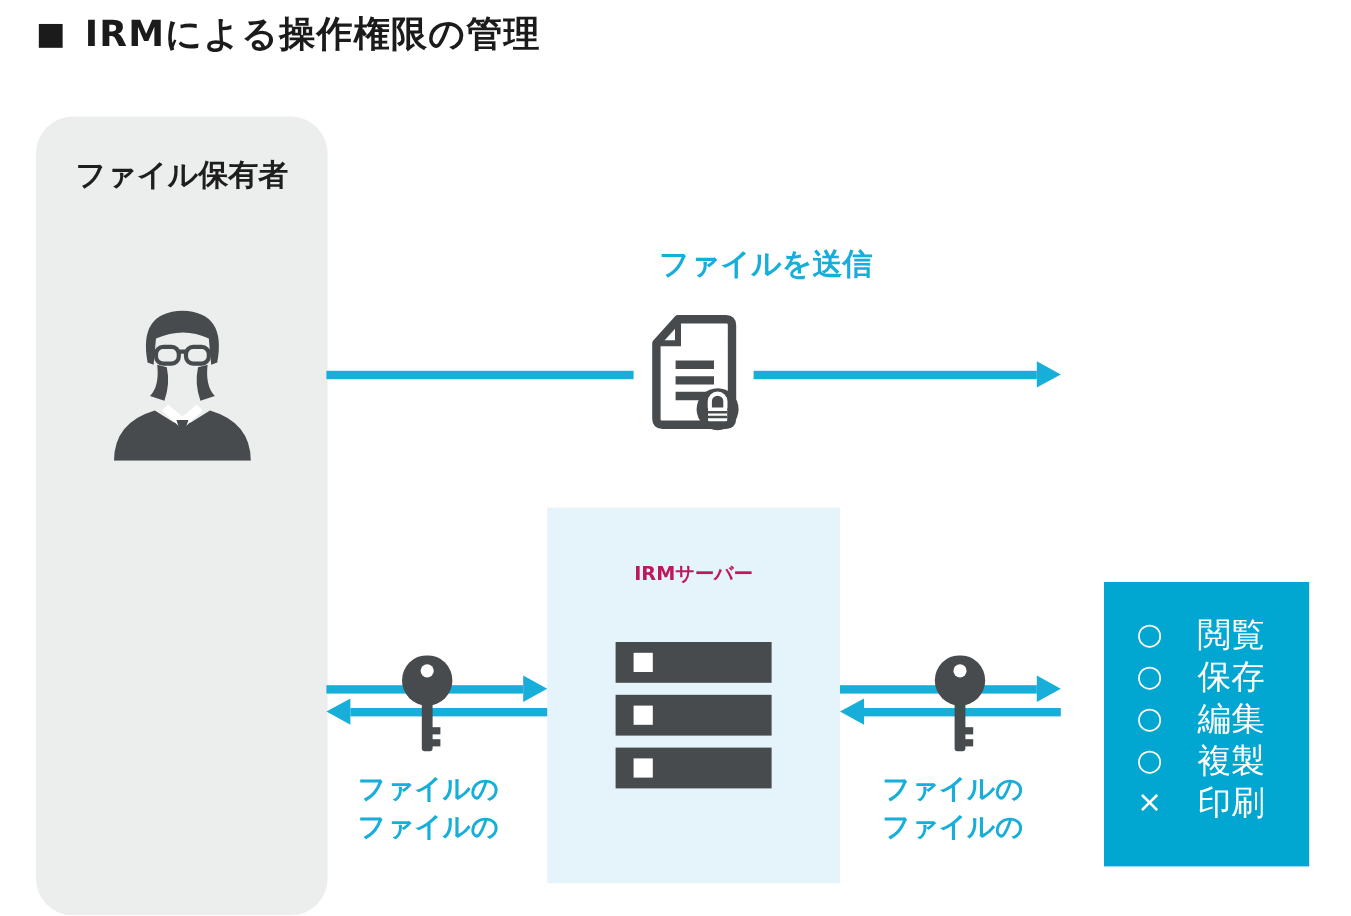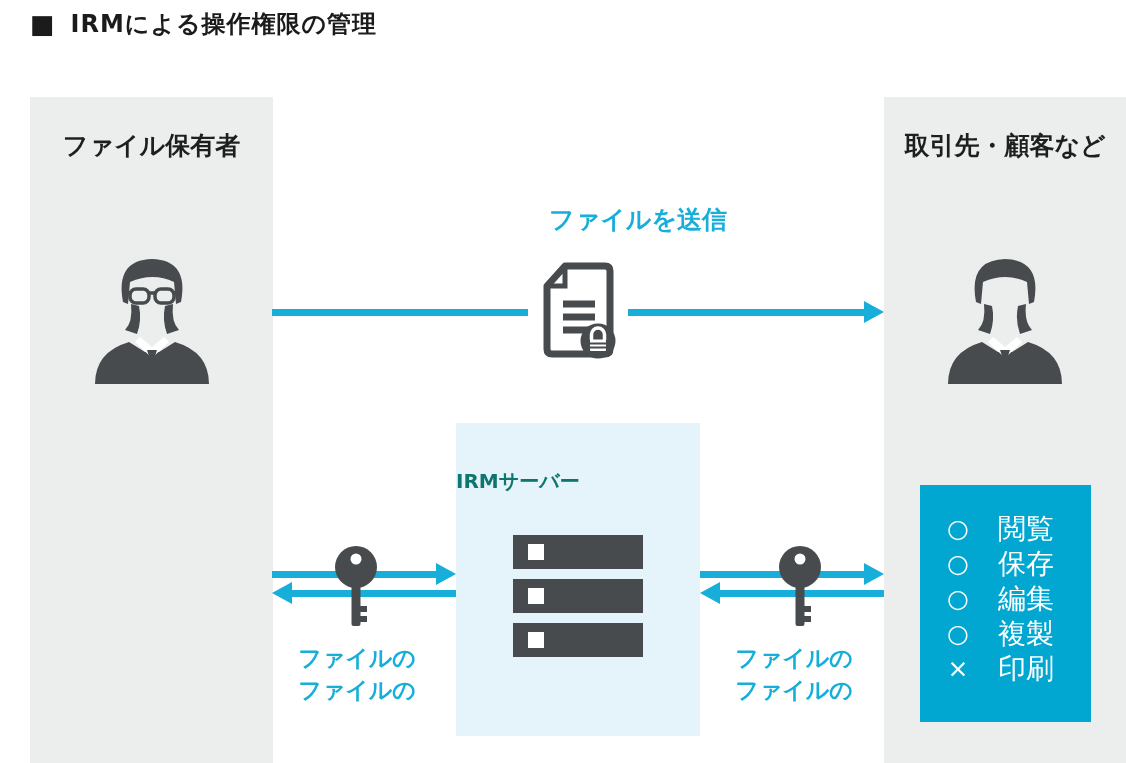--- a/index.html
+++ b/index.html
@@ -2,25 +2,25 @@
 <html style="--accent: #17aed9; --dark: #474b4e; --panel_bg: #eceeee; --server_bg: #e5f3fa; --perm_bg: #02a7d1;"><head>
 <meta charset="utf-8">
 <style>
   html,body{margin:0;padding:0;background:#fff;}
   body{font-family:"DejaVu Sans",sans-serif;}
   .stage{position:relative;width:1126px;height:763px;background:#fff;overflow:hidden;}
 
   
   .title-row{position:absolute;left:30px;top:8px;display:flex;align-items:center;gap:16px;}
   .title-bullet{font-size:26px;color:#1b1b1b;line-height:1;}
-  .page-title{margin:0;font-size:24px;font-weight:700;color:#1b1b1b;letter-spacing:1px;}
+  .page-title{margin:0;font-size:30px;font-weight:700;color:#1b1b1b;letter-spacing:1px;}
 
   
   .panel{position:absolute;top:97px;height:666px;background:var(--panel_bg,#eceeee);}
-  .panel.left{left:30px;width:243px;}
+  .panel.left{left:30px;width:243px;border-radius:31px;}
   .panel.right{left:884px;width:242px;}
   .panel-label{margin-top:32px;text-align:center;font-size:25px;font-weight:700;color:#1e1e1e;}
   .person{position:absolute;top:155px;left:50%;transform:translateX(-50%);width:130px;height:132px;}
 
   
   .p-dark{fill:var(--dark,#474b4e);}
   .p-face{fill:var(--panel_bg,#eceeee);}
   .p-white{fill:#ffffff;}
   .p-stroke-dark{stroke:var(--dark,#474b4e);fill:none;}
   .p-stroke-white{stroke:#ffffff;fill:none;}
@@ -32,21 +32,21 @@
   .arrow-head.to-left{border-right:20px solid var(--accent,#17aed9);}
 
   .send-label{position:absolute;left:427px;top:203px;width:300px;text-align:right;
               font-size:25px;font-weight:700;color:var(--accent,#17aed9);}
 
   .doc-mask{position:absolute;left:528px;top:256px;width:100px;height:112px;background:#fff;}
   .doc-icon{position:absolute;left:537px;top:262px;width:84px;height:100px;}
 
   
   .irm-box{position:absolute;left:456px;top:423px;width:244px;height:313px;background:var(--server_bg,#e5f3fa);}
-  .irm-label{position:absolute;top:45px;left:0;width:100%;text-align:left;font-size:20px;font-weight:700;color:#0f766e;}
+  .irm-label{position:absolute;top:45px;left:0;width:100%;text-align:center;font-size:16px;font-weight:700;color:#be185d;}
   .server-icon{position:absolute;left:57px;top:112px;width:130px;}
   .server-bar{position:relative;width:130px;height:34px;background:var(--dark,#474b4e);margin-bottom:10px;}
   .server-bar:last-child{margin-bottom:0;}
   .server-led{position:absolute;left:15px;top:9px;width:16px;height:16px;background:#fff;}
 
   
   .key-icon{position:absolute;width:48px;height:84px;z-index:3;}
   .key-icon.left{left:332px;top:546px;}
   .key-icon.right{left:776px;top:546px;}
   .key-label{position:absolute;top:642px;text-align:center;font-size:23px;font-weight:700;
@@ -84,32 +84,20 @@
       <g class="p-stroke-dark" stroke-width="3.5">
         <rect x="43" y="37" width="19" height="14" rx="6"></rect>
         <rect x="68" y="37" width="19" height="14" rx="6"></rect>
         <path d="M62 41 H68"></path>
           <path d="M43 41 L36 38"></path>
           <path d="M87 41 L94 38"></path>
       </g>
     </svg>
   </div>
 
-  <div class="panel right">
-    <div class="panel-label">取引先・顧客など</div>
-    <svg class="person" viewBox="0 0 130 132">
-      <ellipse class="p-face" cx="65" cy="40" rx="23" ry="27"></ellipse>
-      <path class="p-dark" d="M36 50 Q28 8 65 7 Q102 8 94 50 L89 52 L87 30 Q66 20 43 30 L41 52 Z"></path>
-      <path class="p-dark" d="M44 52 Q46 70 38 78 L50 82 Q55 68 52 54 Z"></path>
-      <path class="p-dark" d="M86 52 Q84 70 92 78 L80 82 Q75 68 78 54 Z"></path>
-      <path class="p-dark" d="M8 132 Q8 100 42 90 L58 100 L72 100 L88 90 Q122 100 122 132 Z"></path>
-      <path class="p-white" d="M48 90 L65 106 L82 90 L77 85 L65 95 L53 85 Z"></path>
-      <path class="p-dark" d="M60 98 L70 98 L68 104 L70 118 L65 126 L60 118 L62 104 Z"></path>
-    </svg>
-  </div>
 
   <div class="send-label">ファイルを送信</div>
   <div>
     <div class="arrow-line" style="left:272px;top:309px;width:592px;"></div>
     <div class="arrow-head to-right" style="left:864px;top:301px;"></div>
   </div>
   <div class="doc-mask"></div>
   <svg class="doc-icon" viewBox="0 0 84 100">
     <path d="M28 4 H68 Q73 4 73 9 V87 Q73 92 68 92 H15 Q10 92 10 87 V24 Z" fill="#ffffff" class="" stroke="var(--dark,#474b4e)" stroke-width="7" stroke-linejoin="round"></path>
     <path class="p-stroke-dark" stroke-width="5" d="M28 6 V24 H12"></path>

